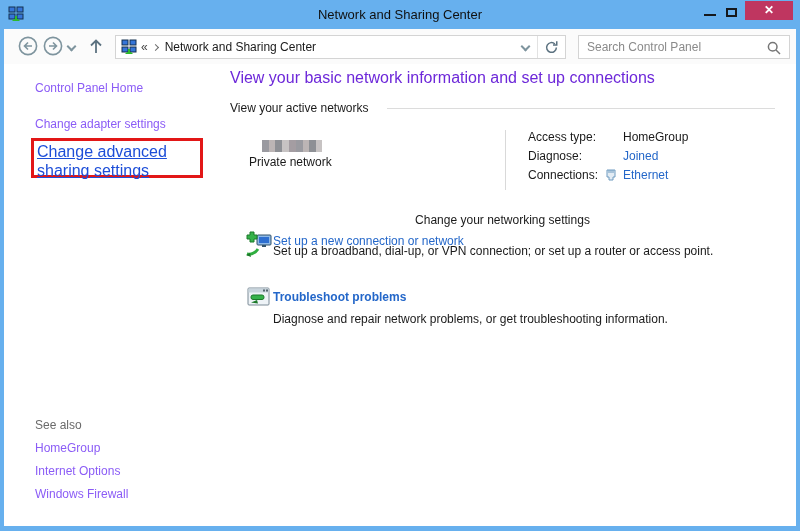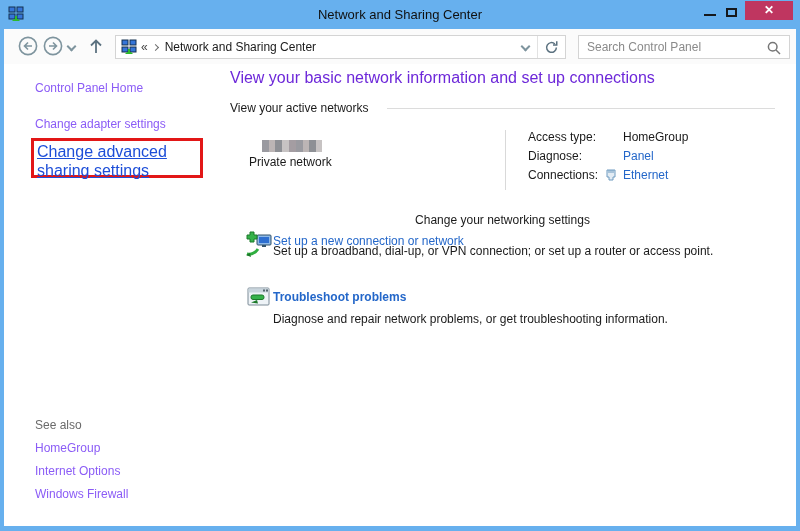--- a/index.html
+++ b/index.html
@@ -171,21 +171,21 @@
       <div class="censor"></div>
       <div class="priv-net">Private network</div>
 
       <div class="net-details">
         <div class="det-row">
           <span class="dlabel">Access type:</span>
           <span class="dvalue">HomeGroup</span>
         </div>
         <div class="det-row">
           <span class="dlabel">Diagnose:</span>
-          <span class="dvalue link">Panel</span>
+          <span class="dvalue link">Joined</span>
         </div>
         <div class="det-row">
           <span class="dlabel">Connections:</span>
           <span class="dvalue link">
             <span class="eth-icon">
               <svg width="12" height="14" viewBox="0 0 12 14">
                 <path d="M2 1 h8 v7 h-2 v3 h-4 v-3 h-2 z" fill="#e3ecf4" stroke="#6f9bc0"></path>
                 <path d="M4 1 v3 M6 1 v3 M8 1 v3" stroke="#6f9bc0" stroke-width="1"></path>
               </svg>
             </span>

